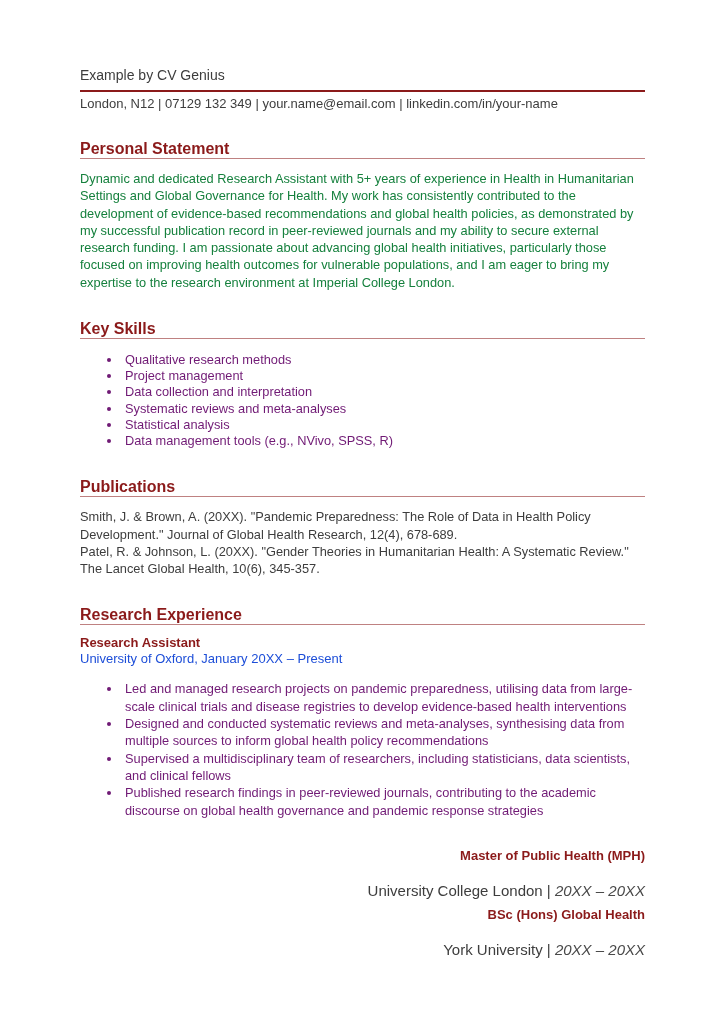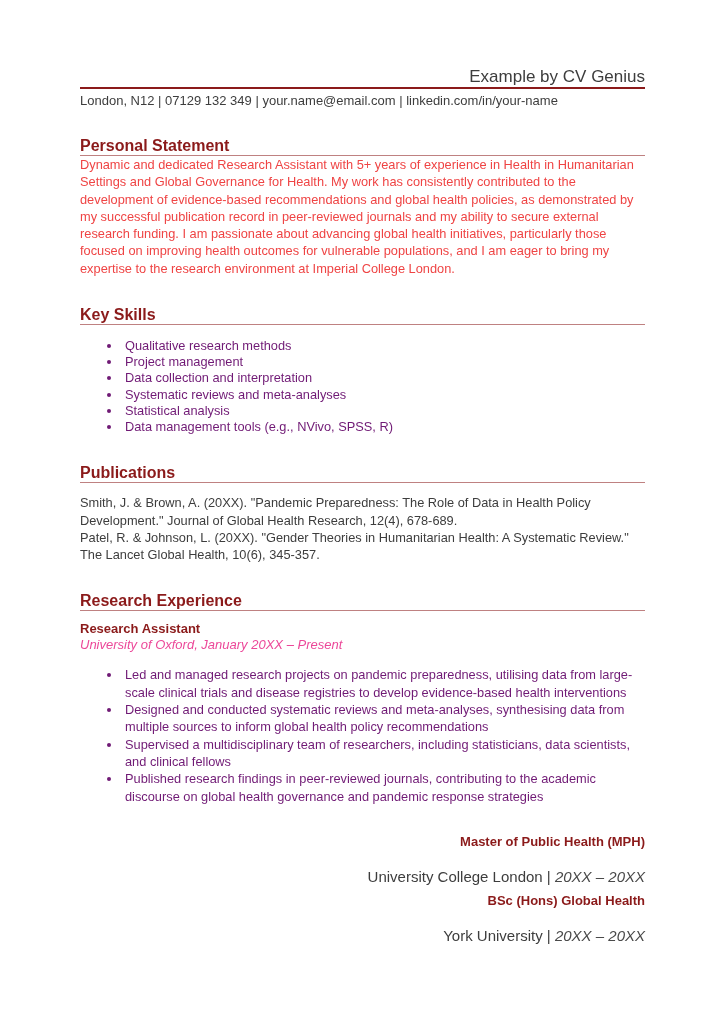--- a/index.html
+++ b/index.html
@@ -18,24 +18,25 @@
   }
   .doc-title {
     font-size: 33px;
     font-weight: bold;
     color: #8B1A1A;
     text-align: center;
     line-height: 1.15;
     letter-spacing: 0.2px;
   }
   .doc-subtitle {
-    font-size: 17px;
+    font-size: 14px;
     color: #3d3d3d;
-    text-align: right;
+    text-align: left;
     margin-top: 5px;
+    margin-bottom: 7px;
   }
   .header-rule {
     border: none;
     border-top: 2px solid #8B1A1A;
     height: 0;
   }
   .contact-line {
     font-size: 13px;
     color: #3d3d3d;
     margin-top: 4px;
@@ -43,21 +44,22 @@
   .section { margin-top: 29px; }
   .section-heading {
     font-size: 16px;
     font-weight: bold;
     color: #8B1A1A;
     border-bottom: 1px solid rgba(139, 26, 26, 0.55);
   }
   .body-text {
     font-size: 12.8px;
     line-height: 17.3px;
-    color: #ef4444;
+    color: #15803d;
+    margin-top: 11px;
   }
   ul.bullet-list {
     margin-top: 13px;
     padding-left: 42px;
     color: #701a75;
   }
   ul.bullet-list li {
     font-size: 12.8px;
     line-height: 16.2px;
     padding-left: 3px;
@@ -70,22 +72,21 @@
     color: #3d3d3d;
   }
   .role-title {
     font-size: 13px;
     font-weight: bold;
     color: #8B1A1A;
     margin-top: 10px;
   }
   .role-subtitle {
     font-size: 13px;
-    font-style: italic;
-    color: #ec4899;
+    color: #1d4ed8;
     line-height: 16px;
     margin-top: 1px;
   }
   .edu-list { margin-top: 10px; text-align: right; }
   .edu-entry { margin-bottom: 9px; }
   .edu-degree {
     font-size: 13px;
     font-weight: bold;
     color: #8B1A1A;
     line-height: 15px;

